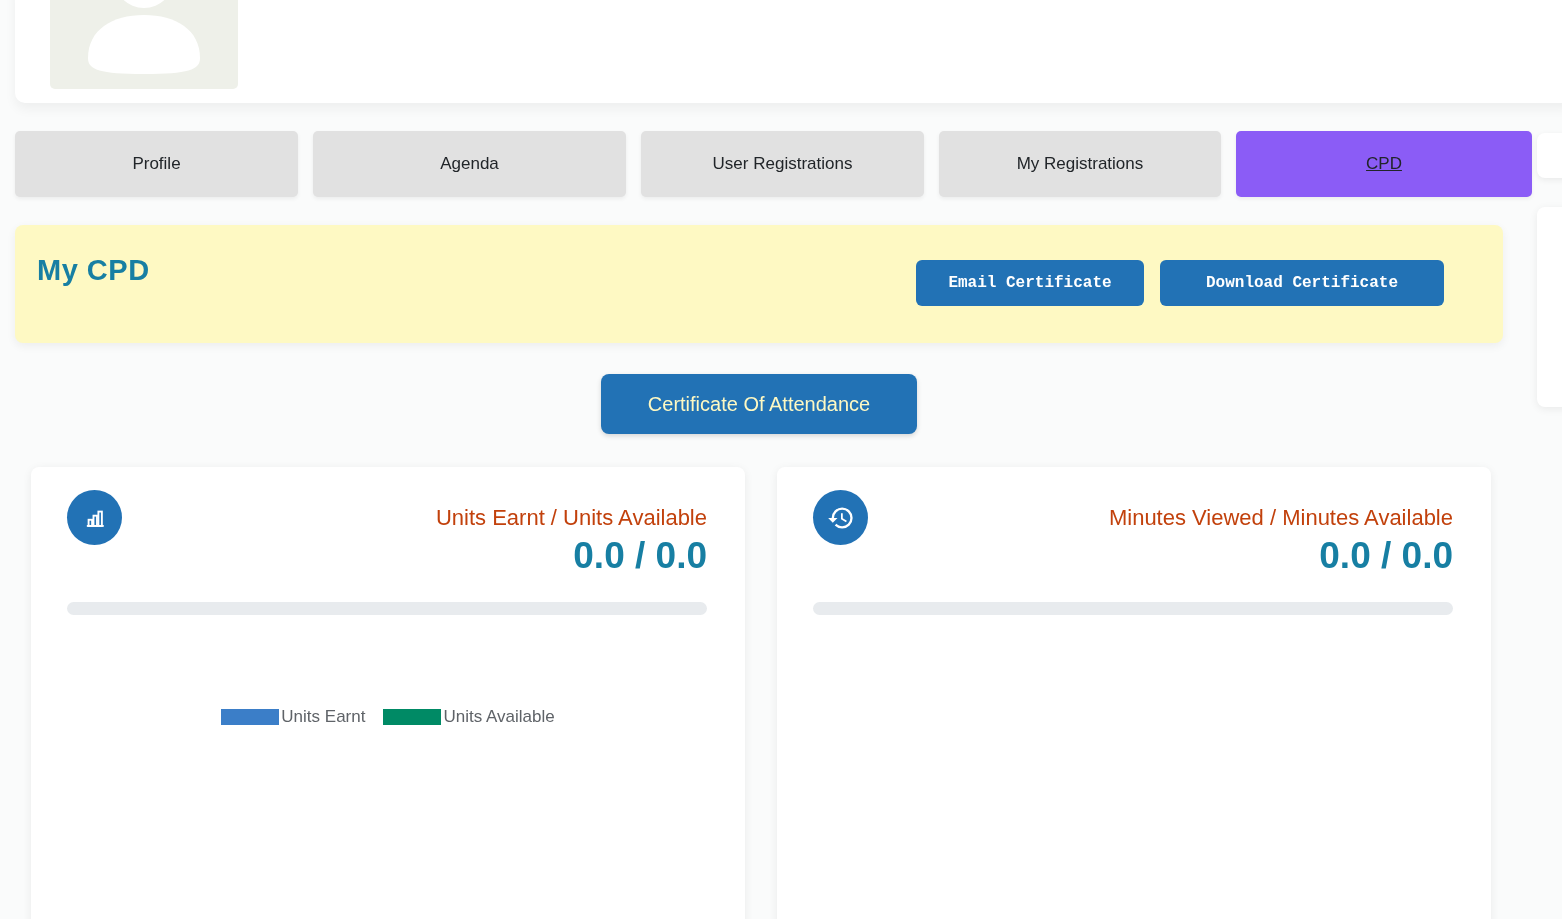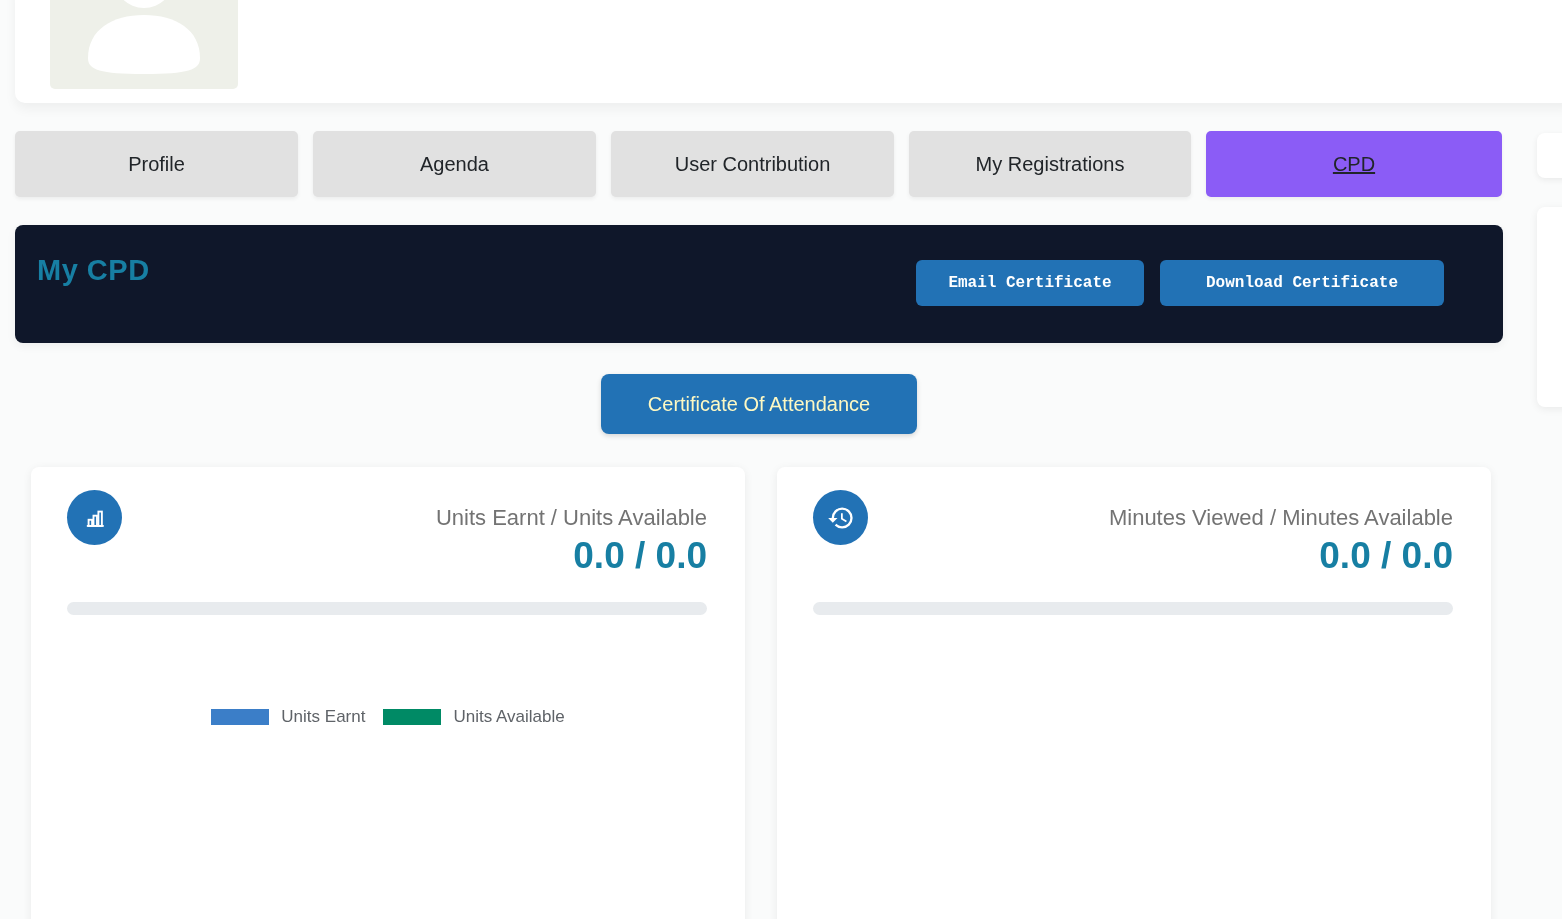--- a/index.html
+++ b/index.html
@@ -9,30 +9,30 @@
   
   .header-card{position:absolute;left:15px;top:-20px;width:1560px;height:123px;background:#fff;
     border-radius:10px;box-shadow:0 6px 12px rgba(0,0,0,0.05);}
   .avatar{position:absolute;left:35px;top:20px;width:188px;height:89px;background:#eef0e9;
     border-radius:0 0 5px 5px;overflow:hidden;}
   .avatar svg{display:block;}
 
   
   .tabs{position:absolute;left:15px;top:131px;display:flex;gap:15px;}
   .tab{height:66px;background:#e1e1e1;border-radius:5px;display:flex;align-items:center;
-    justify-content:center;font-size:20px;color:#212529;cursor:pointer;
+    justify-content:center;font-size:17px;color:#212529;cursor:pointer;
     box-shadow:0 2px 4px rgba(0,0,0,0.06);}
   .tab.tab-active{background:#8b5cf6;text-decoration:underline;}
   .clipped-tab{position:absolute;left:1537px;top:133px;width:40px;height:45px;background:#fff;
     border-radius:8px;box-shadow:0 2px 6px rgba(0,0,0,0.07);}
   .clipped-card{position:absolute;left:1537px;top:207px;width:40px;height:200px;background:#fff;
     border-radius:8px;box-shadow:0 2px 8px rgba(0,0,0,0.07);}
 
   
-  .cpd-card{position:absolute;left:15px;top:225px;width:1488px;height:118px;background:#0f172a;
+  .cpd-card{position:absolute;left:15px;top:225px;width:1488px;height:118px;background:#fef9c3;
     border-radius:8px;box-shadow:0 3px 10px rgba(0,0,0,0.06);}
   .cpd-title{position:absolute;left:22px;top:29px;margin:0;font-size:29px;font-weight:bold;
     color:#177fa3;letter-spacing:0.5px;}
   .btn-blue{position:absolute;top:35px;height:46px;background:#2272b5;border:none;border-radius:6px;
     color:#fff;font-size:16px;font-weight:bold;cursor:pointer;font-family:Liberation Mono, monospace;}
   .btn-email{left:901px;width:228px;}
   .btn-download{left:1145px;width:284px;}
 
   
   .btn-attendance{position:absolute;left:601px;top:374px;width:316px;height:60px;background:#2272b5;
@@ -40,28 +40,28 @@
     box-shadow:0 2px 5px rgba(0,0,0,0.15);}
 
   
   .stat-card{position:absolute;top:467px;width:714px;height:480px;background:#fff;border-radius:8px;
     box-shadow:0 2px 10px rgba(0,0,0,0.07);}
   .stat-card.left{left:31px;}
   .stat-card.right{left:777px;}
   .icon-circle{position:absolute;left:36px;top:23px;width:55px;height:55px;border-radius:50%;
     background:#2272b5;display:flex;align-items:center;justify-content:center;}
   .stat-head{position:absolute;right:38px;top:38px;text-align:right;}
-  .stat-title{font-size:22px;color:#737373;line-height:26px;}
+  .stat-title{font-size:22px;color:#c2410c;line-height:26px;}
   .stat-value{margin-top:8px;font-size:37px;font-weight:bold;color:#177fa3;line-height:34px;}
   .progress-track{position:absolute;left:36px;right:38px;top:135px;height:13px;background:#e8ebee;
     border-radius:7px;overflow:hidden;}
   .progress-fill{height:100%;background:#3b7ec8;border-radius:7px;width:0%;}
   .legend{position:absolute;left:0;right:0;top:241px;display:flex;justify-content:center;
     align-items:center;gap:18px;}
-  .legend-item{display:flex;align-items:center;gap:12px;}
+  .legend-item{display:flex;align-items:center;gap:2px;}
   .swatch{width:58px;height:16px;display:inline-block;}
   .swatch-blue{background:#3b7ec8;}
   .swatch-green{background:#008a65;}
   .legend-label{font-size:17px;color:#5f6368;line-height:1;}
 </style>
 </head>
 <body>
 
 <div id="stage">
 
@@ -71,25 +71,25 @@
         <circle cx="94" cy="-22" r="30" fill="#ffffff"></circle>
         <path d="M38 58 C38 30 62 15 94 15 C126 15 150 30 150 58 C150 70 138 74 94 74 C50 74 38 70 38 58 Z" fill="#ffffff"></path>
       </svg>
     </div>
   </div>
 
   <div class="tabs">
     <div class="tab" style="width:283px">
       <span>Profile</span>
     </div>
-    <div class="tab" style="width:283px">
+    <div class="tab" style="width:313px">
       <span>Agenda</span>
     </div>
     <div class="tab" style="width:283px">
-      <span>User Contribution</span>
+      <span>User Registrations</span>
     </div>
     <div class="tab" style="width:282px">
       <span>My Registrations</span>
     </div>
     <div class="tab tab-active" style="width:296px">
       <span>CPD</span>
     </div>
   </div>
   <div class="clipped-tab"></div>
   <div class="clipped-card"></div>

